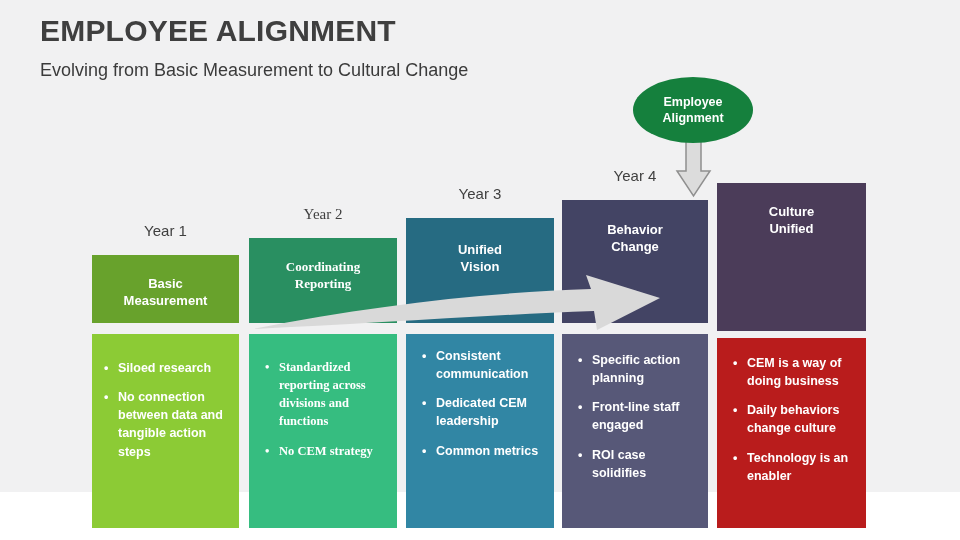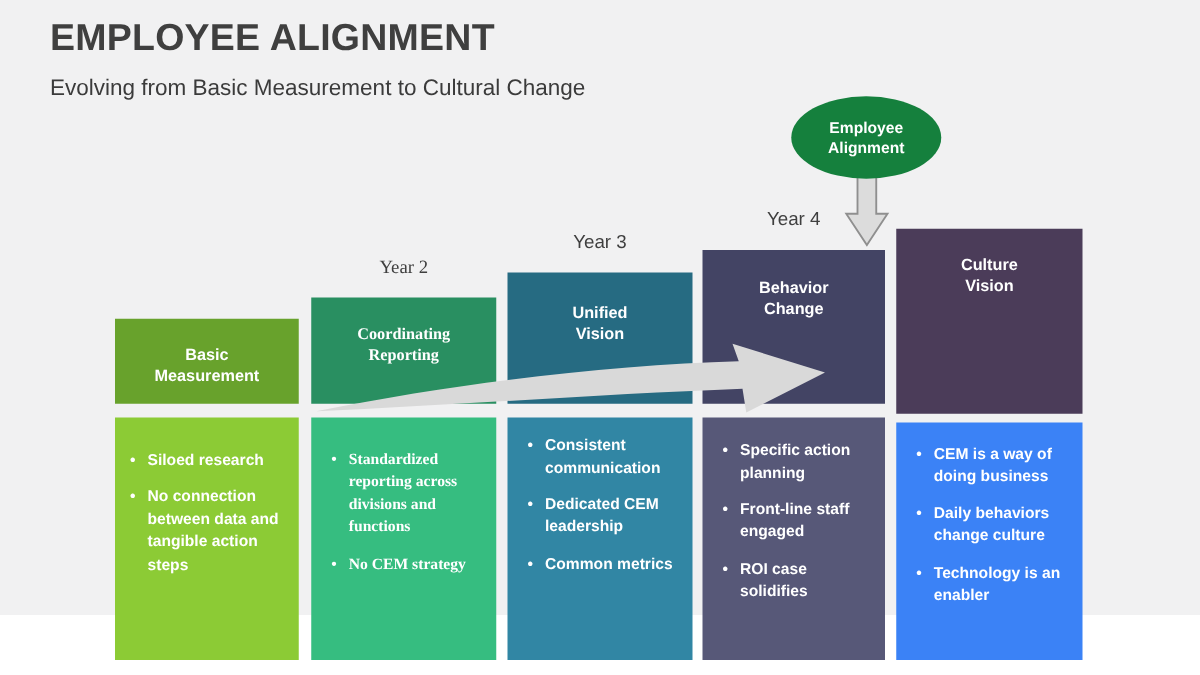--- a/index.html
+++ b/index.html
@@ -52,20 +52,21 @@
 </style>
 </head>
 <body>
 
 <div class="stage" style="background-color: rgb(241, 241, 242);">
 
   <div class="slide-title">EMPLOYEE ALIGNMENT</div>
   <div class="slide-subtitle">Evolving from Basic Measurement to Cultural Change</div>
 
   <div class="col col1">
+    <div class="year-label">Year 1</div>
     <div class="hdr" style="background-color: rgb(104, 162, 44);">Basic
 Measurement</div>
     <div class="body-box" style="background-color: rgb(140, 203, 53);">
       <ul class="bullets">
         <li>Siloed research</li>
         <li>No connection between data and tangible action steps</li>
       </ul>
     </div>
   </div>
 
@@ -102,22 +103,22 @@
       <ul class="bullets">
         <li>Specific action planning</li>
         <li>Front-line staff engaged</li>
         <li>ROI case solidifies</li>
       </ul>
     </div>
   </div>
 
   <div class="col col5">
     <div class="hdr" style="background-color: rgb(75, 60, 89);">Culture
-Vision</div>
-    <div class="body-box" style="background-color: #3b82f6;">
+Unified</div>
+    <div class="body-box" style="background-color: #b91c1c;">
       <ul class="bullets">
         <li>CEM is a way of doing business</li>
         <li>Daily behaviors change culture</li>
         <li>Technology is an enabler</li>
       </ul>
     </div>
   </div>
 
   <svg class="overlay-svg" width="960" height="540" viewBox="0 0 960 540">
     <path d="M 253 329 C 372 305 492 292 591 289 L 586 275 L 660 298 L 597 330 L 594 311 C 487 315 366 324 253 329 Z" fill="#d9d9d9"></path>

